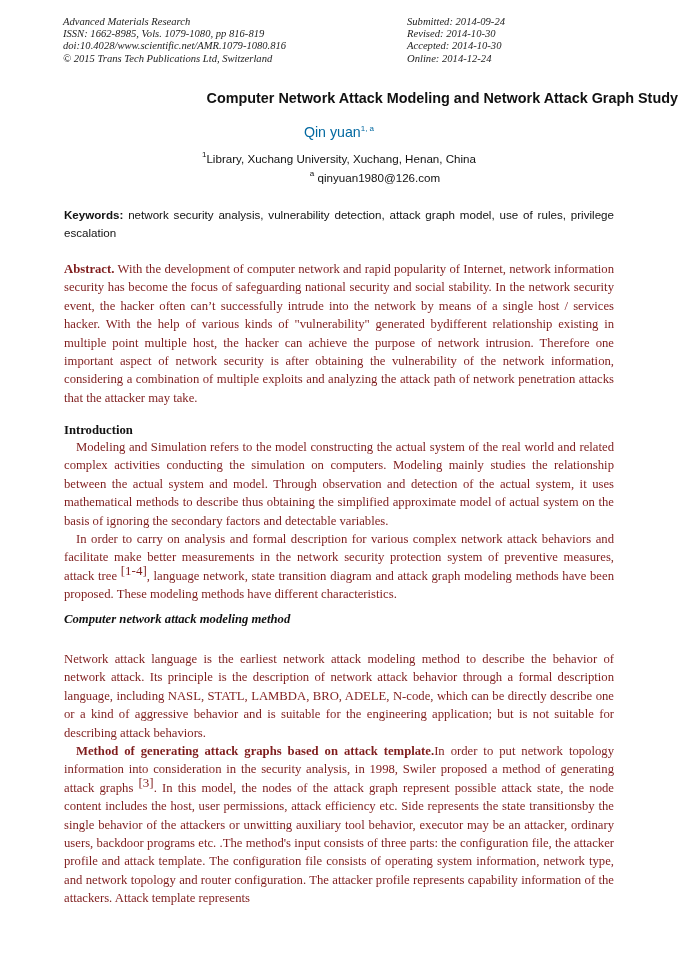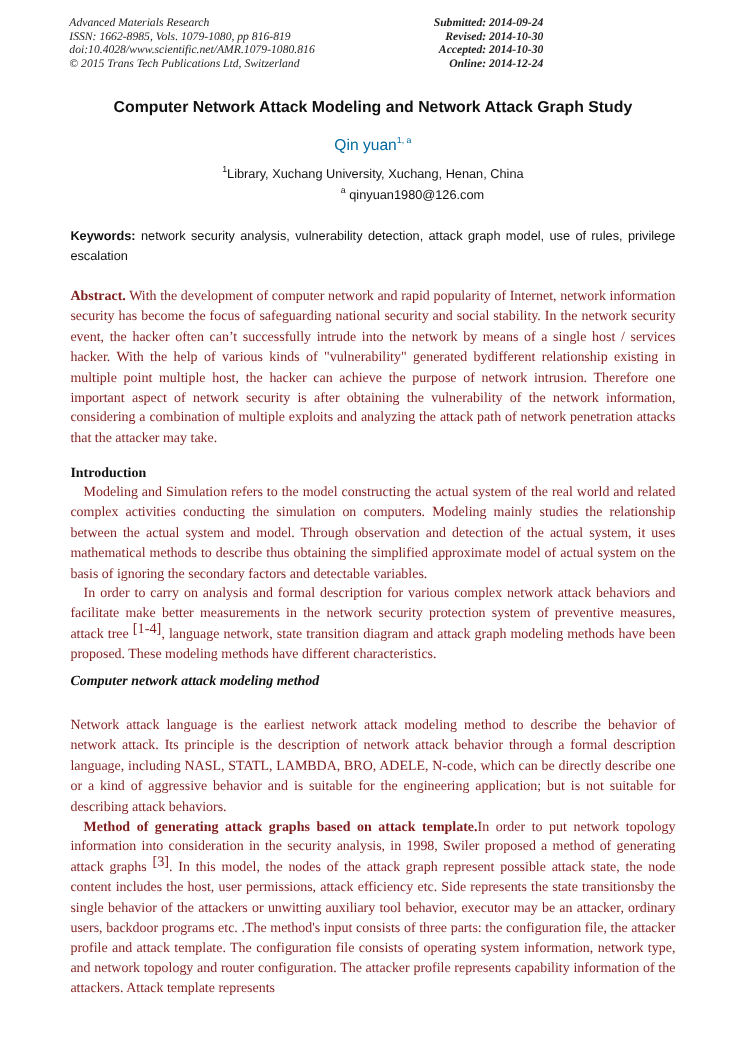--- a/index.html
+++ b/index.html
@@ -5,25 +5,25 @@
     html, body { margin: 0; padding: 0; background: #ffffff; }
     body { width: 678px; height: 959px; position: relative; overflow: hidden; color: #111; }
     .page { position: absolute; left: 0; top: 0; width: 568px; height: 959px; background: #fff; }
 
     .hdr-left, .hdr-right {
       position: absolute; top: 16px;
       font-family: "Liberation Serif", serif; font-style: italic;
       font-size: 10.6px; line-height: 12.2px; color: #222;
     }
     .hdr-left { left: 63px; }
-    .hdr-right { right: 74px; text-align: right; font-weight: bold; }
+    .hdr-right { right: 63px; text-align: left; }
     .hdr-line { display: block; white-space: nowrap; }
 
     .title {
-      position: absolute; top: 90px; left: 0; width: 678px; text-align: center;
+      position: absolute; top: 90px; left: 0; width: 678px; text-align: right;
       font-family: "Liberation Sans", sans-serif; font-weight: bold; font-size: 14.4px; color: #111;
     }
     .author {
       position: absolute; top: 124px; left: 0; width: 678px; text-align: center;
       font-family: "Liberation Sans", sans-serif; font-size: 14.2px; color: #0369a1;
     }
     .author sup, .aff sup { font-size: 8px; vertical-align: 6px; line-height: 0; }
     .aff {
       position: absolute; left: 0; width: 678px; text-align: center;
       font-family: "Liberation Sans", sans-serif; font-size: 11.6px; color: #111;

